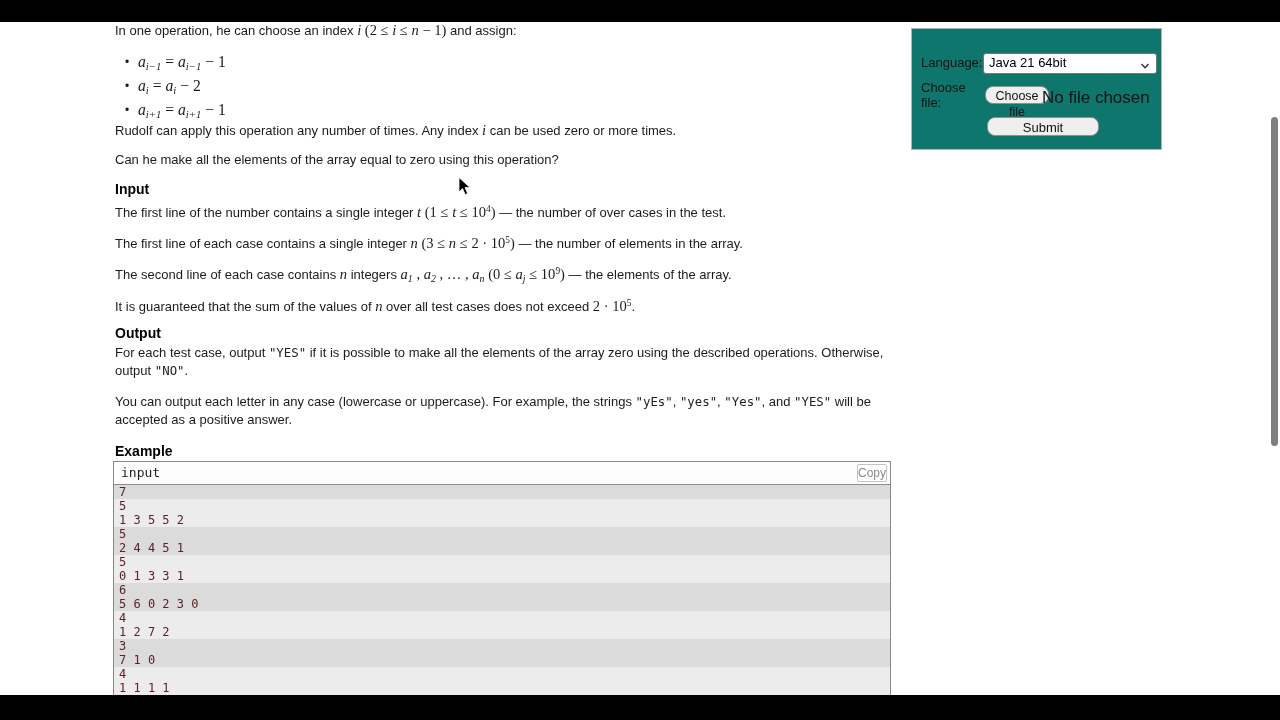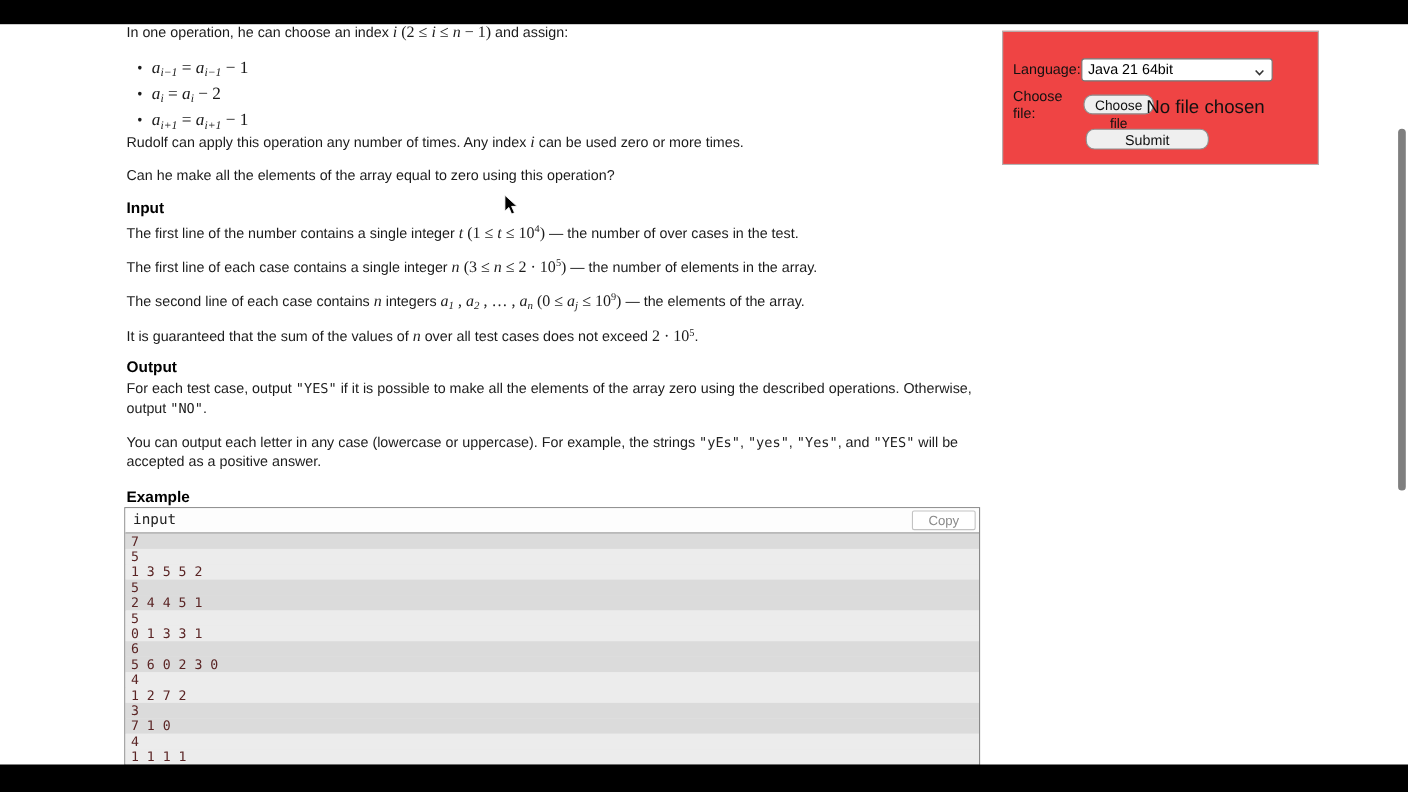--- a/index.html
+++ b/index.html
@@ -29,36 +29,36 @@
     background:#ececec;z-index:5;
   }
   #example-header{
     position:relative;height:22px;background:#fdfdfd;border-bottom:1px solid #8d8d8d;
   }
   #example-header .lbl{
     position:absolute;left:7px;top:3px;font-family:"DejaVu Sans Mono",monospace;
     font-size:13px;color:#222;
   }
   .copybtn{
-    position:absolute;right:3px;top:2px;height:18px;padding:0 14px;
+    position:absolute;right:3px;top:2px;height:18px;padding:0 0;
     font-family:"Liberation Sans",sans-serif;font-size:12px;color:#8a8a8a;
     background:#fff;border:1px solid #c3c3c3;border-radius:2px;cursor:pointer;
   }
   .exline{
     height:14px;line-height:14px;padding-left:5px;
     font-family:"DejaVu Sans Mono",monospace;font-size:12px;color:#5a2424;
     white-space:pre;
   }
   .exline.dark{background:#dbdbdb;}
   .exline.light{background:#ececec;}
 
   
   #form-box{
     position:absolute;left:911px;top:28px;width:249px;height:120px;
-    border:1px solid #b4b4b4;background:#ef4444;z-index:5;padding-left:37px;
+    border:1px solid #b4b4b4;background:#0f766e;z-index:5;
   }
   .form-label{position:absolute;font-size:13px;color:#111;}
   #lang-select{
     position:absolute;left:71px;top:24px;width:167px;height:19px;
     border:1px solid #767676;border-radius:3px;background:#fff;
     font-size:13px;color:#000;line-height:17px;padding-left:5px;cursor:pointer;
   }
   #lang-select .chev{position:absolute;right:6px;top:4px;}
   .native-btn{
     position:absolute;background:#efefef;border:1px solid #8f8f8f;border-radius:8px;

